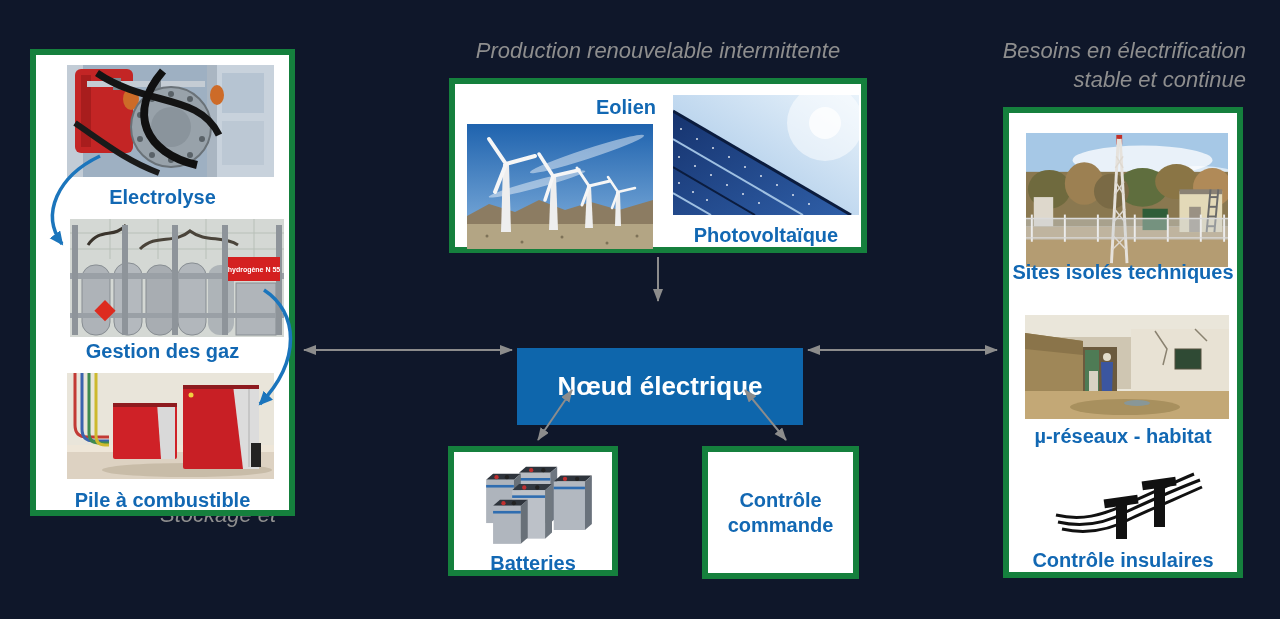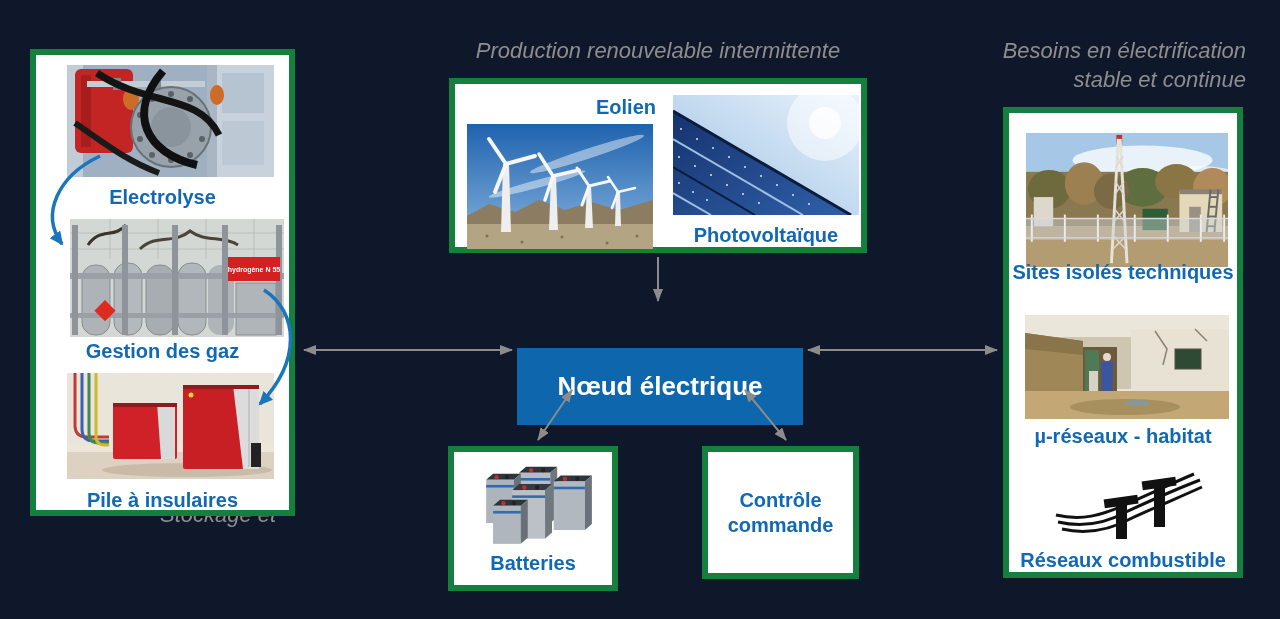--- a/index.html
+++ b/index.html
@@ -139,21 +139,21 @@
       </g>
       <g>
         <rect x="116" y="12" width="76" height="84" rx="2" fill="#c81f25"></rect>
         <polygon points="166,12 192,12 192,96 176,96" fill="#dcdcdc"></polygon>
         <line x1="182" y1="14" x2="182" y2="94" stroke="#b0b0b0"></line>
         <rect x="184" y="70" width="10" height="24" fill="#222222"></rect>
         <rect x="116" y="12" width="76" height="4" fill="#8e1b1f"></rect>
         <circle cx="124" cy="22" r="2.5" fill="#f0d040"></circle>
       </g>
     </svg>
-    <div class="plabel" style="top:434px;">Pile à insulaires</div>
+    <div class="plabel" style="top:434px;">Pile à combustible</div>
   </div>
 
   <div class="panel" style="left:449px; top:78px; width:418px; height:175px;">
     <div class="plabel" style="left:86px; top:12px; width:170px;">Eolien</div>
 
     <svg class="photo" style="left:12px; top:40px;" width="186" height="125" viewBox="0 0 186 125">
       <defs>
         <linearGradient id="sky1" x1="0" y1="0" x2="0" y2="1">
           <stop offset="0" stop-color="#1f63ae"></stop>
             <stop offset="1" stop-color="#8ab6e0"></stop>
@@ -241,21 +241,21 @@
           <circle cx="34" cy="105" r="1"></circle>
       </g>
     </svg>
     <div class="plabel" style="left:218px; top:140px; width:186px;">Photovoltaïque</div>
   </div>
 
   <div class="node-box">
     <span>Nœud électrique</span>
   </div>
 
-  <div class="panel" style="left:448px; top:446px; width:170px; height:145px;">
+  <div class="panel" style="left:448px; top:446px; width:170px; height:130px;">
     <svg class="photo" style="left:20px; top:8px;" width="130" height="88" viewBox="0 0 150 100">
       <g>
         <g>
             <polygon points="52,14 88,14 96,7 60,7" fill="#2e343c"></polygon>
             <rect x="52" y="14" width="36" height="58" fill="#b7bcc3"></rect>
             <polygon points="88,14 96,7 96,65 88,72" fill="#6e7680"></polygon>
             <rect x="52" y="20" width="36" height="3" fill="#2f6db0"></rect>
             <circle cx="66" cy="11" r="2.5" fill="#c03030"></circle>
             <circle cx="80" cy="11" r="2.5" fill="#222222"></circle>
           </g>
@@ -398,21 +398,21 @@
         <path d="M4,61 C30,67 52,62 72,51 C100,38 120,29 146,19"></path>
         <path d="M8,68 C34,74 58,68 78,57 C104,45 126,36 148,26"></path>
       </g>
       <g fill="#111111">
         <rect x="62" y="40" width="11" height="38"></rect>
         <rect x="50" y="36" width="34" height="9" transform="rotate(-8 67 40)"></rect>
         <rect x="100" y="22" width="11" height="44"></rect>
         <rect x="88" y="18" width="34" height="9" transform="rotate(-8 105 22)"></rect>
       </g>
     </svg>
-    <div class="plabel" style="top:436px;">Réseaux combustible</div>
+    <div class="plabel" style="top:436px;">Contrôle insulaires</div>
   </div>
 
   <svg class="overlay" width="1280" height="619" viewBox="0 0 1280 619">
     <defs>
       <marker id="ah-g" markerUnits="userSpaceOnUse" markerWidth="14" markerHeight="12" refX="12" refY="5" orient="auto-start-reverse">
         <polygon points="0,0 13,5 0,10" fill="#8c8c8c"></polygon>
       </marker>
       <marker id="ah-b" markerUnits="userSpaceOnUse" markerWidth="16" markerHeight="14" refX="12" refY="6.5" orient="auto-start-reverse">
         <polygon points="0,0 14,6.5 0,13" fill="#1b75bc"></polygon>
       </marker>

